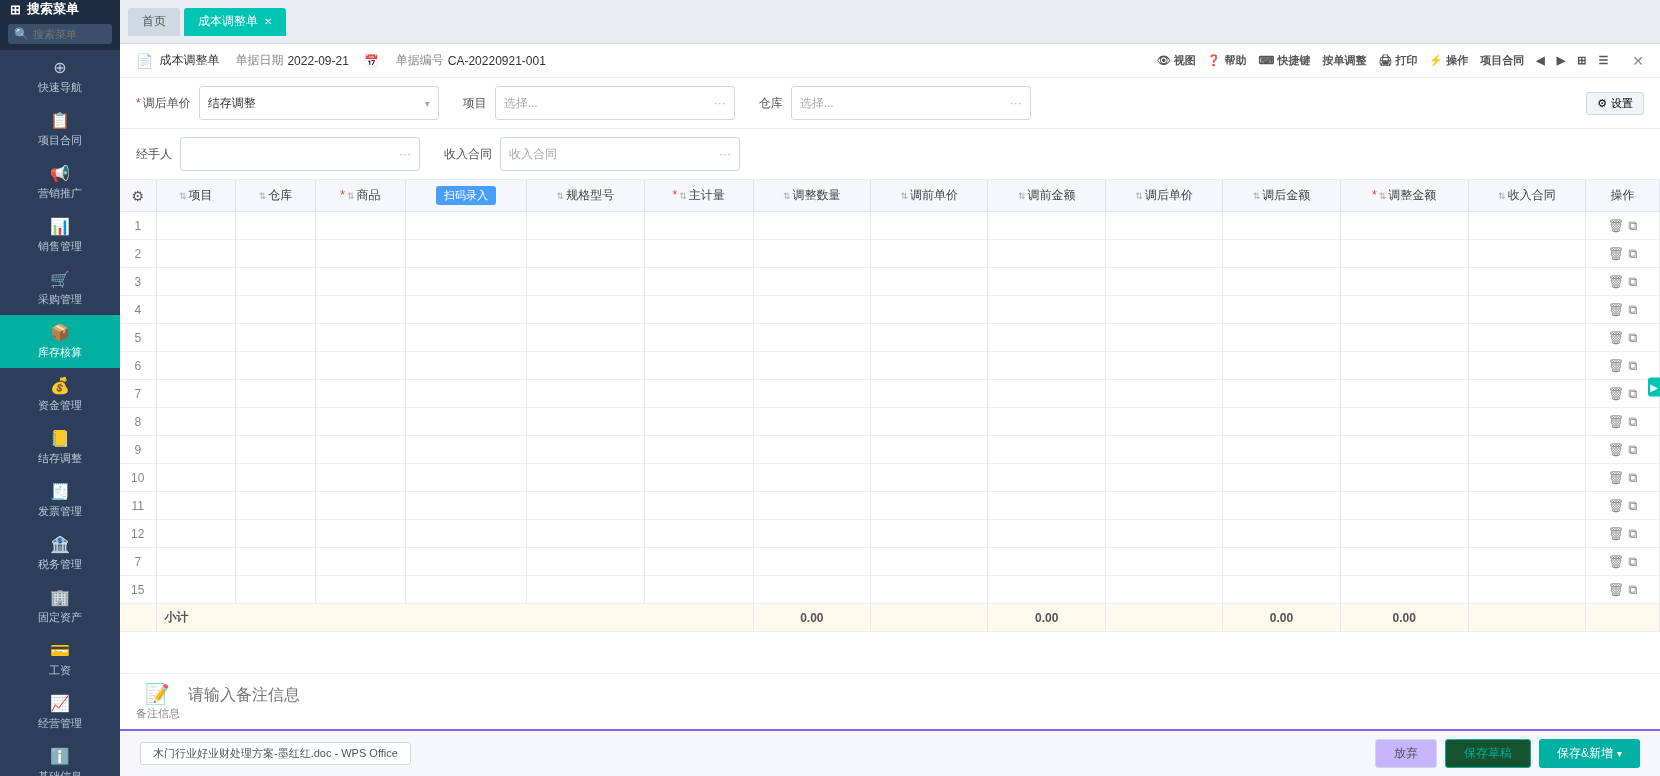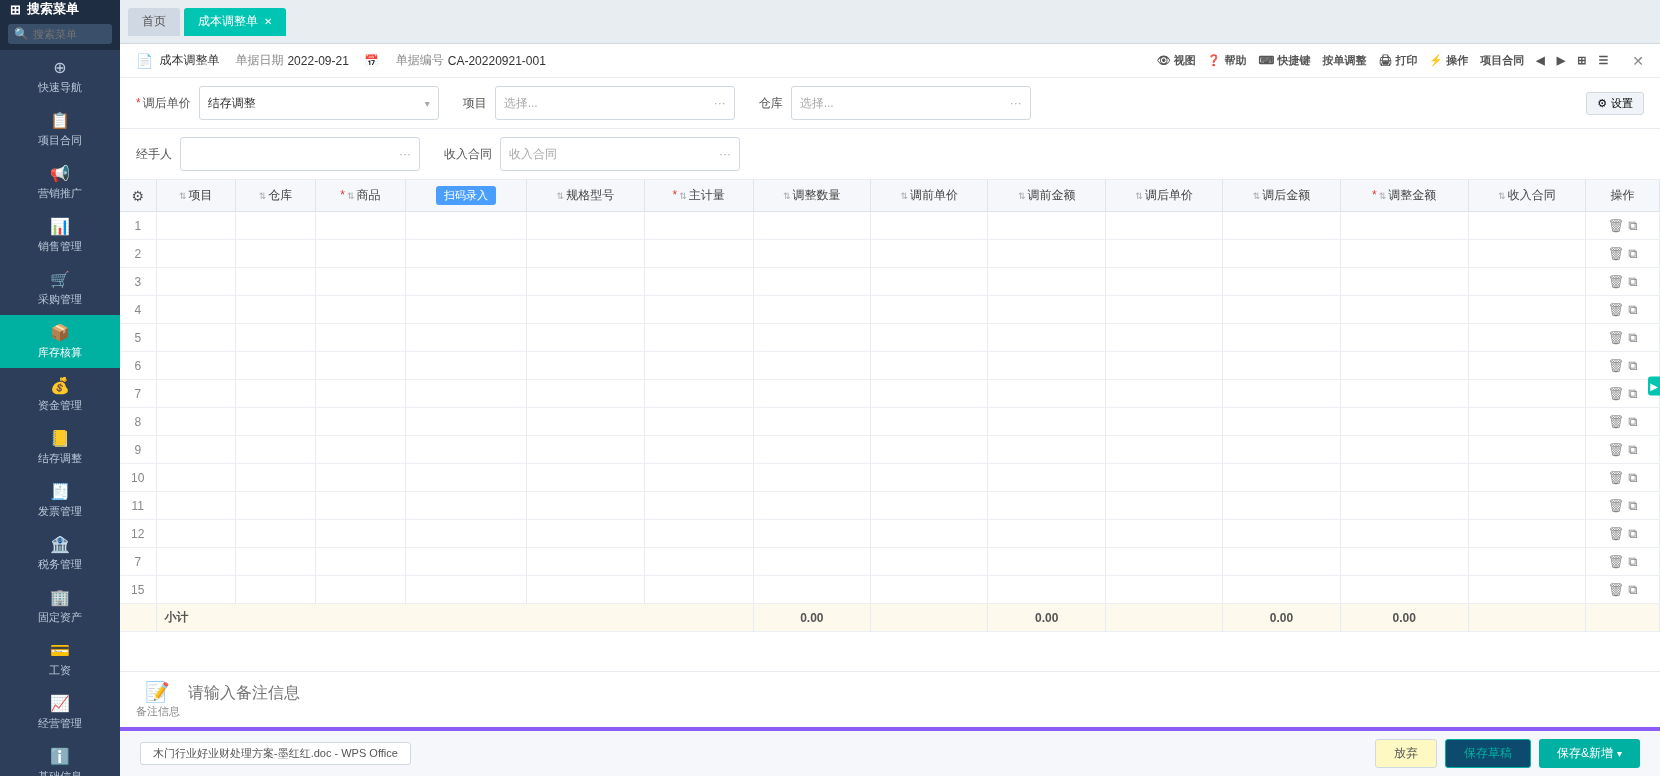--- a/index.html
+++ b/index.html
@@ -245,21 +245,21 @@
       border: none;
       outline: none;
       font-size: 16px;
       color: #888;
       padding: 4px 0;
     }
 
     
     .footer {
       background: #f5f7fa;
-      border-top: 4px solid #8b5cf6;
+      border-top: 2px solid #8b5cf6;
       padding: 8px 20px;
       display: flex;
       align-items: center;
       justify-content: space-between;
       flex-shrink: 0;
     }
     .footer-taskbar {
       font-size: 11px;
       color: #555;
       background: #fff;
@@ -268,22 +268,22 @@
       border-radius: 3px;
     }
     .footer-btns { display: flex; gap: 8px; }
     .btn {
       padding: 5px 18px;
       border-radius: 3px;
       font-size: 12px;
       cursor: pointer;
       border: 1px solid #d0d8e0;
     }
-    .btn-default { background: #fef9c3; color: #555; }
-    .btn-secondary { background: #0c4a6e; color: #00b0a0; border-color: #00b0a0; }
+    .btn-default { background: #c4b5fd; color: #555; }
+    .btn-secondary { background: #14532d; color: #00b0a0; border-color: #00b0a0; }
     .btn-primary { background: #00b0a0; color: #fff; border: none; display: flex; align-items: center; gap: 4px; }
     .btn-primary .arrow { font-size: 10px; }
 
     
     .right-edge {
       position: absolute;
       right: 0;
       top: 50%;
       transform: translateY(-50%);
       width: 12px;

